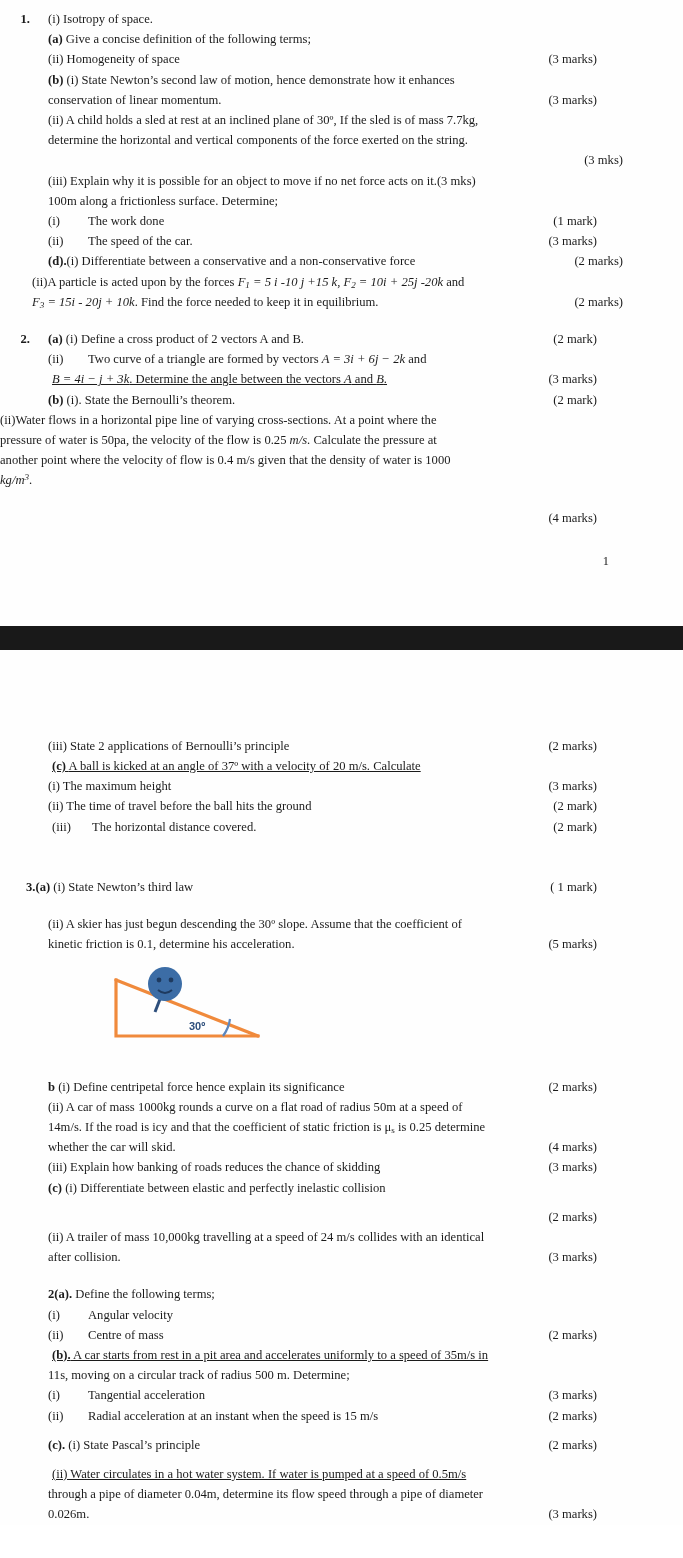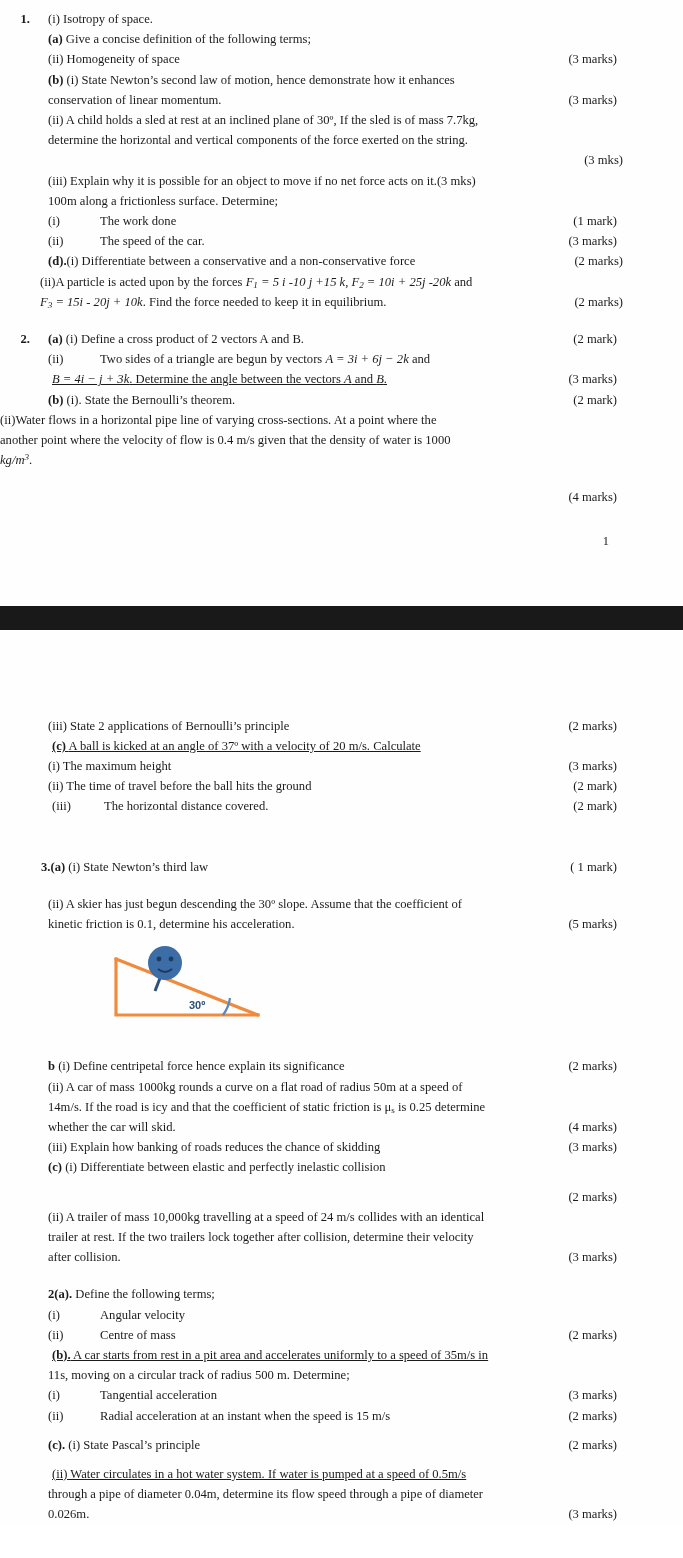--- a/index.html
+++ b/index.html
@@ -34,21 +34,21 @@
 
   
   .ln {
     position: relative;
     display: block;
     padding-right: 8px;
     white-space: normal;
   }
   .marks {
     position: absolute;
-    right: 66px;
+    right: 86px;
     top: 0;
     white-space: nowrap;
   }
   .marks.near { right: 60px; }
 
   .b  { font-weight: bold; }
   .it { font-style: italic; }
 
   
   .q-block { position: relative; }
@@ -56,31 +56,31 @@
     position: absolute;
     left: 0;
     top: 0;
     width: 30px;
     text-align: right;
     font-weight: bold;
   }
   .ind-0  { }
   .ind-1  { margin-left: 48px; }
   .ind-2  { margin-left: 52px; text-decoration: underline; }
-  .ind-3  { margin-left: 40px; }
+  .ind-3  { margin-left: 32px; }
   .ind-5  { margin-left: 44px; }
 
   .roman-li { position: relative; }
   .roman-li .rk {
     position: absolute;
     left: 0;
     top: 0;
     width: 34px;
   }
-  .roman-li .rt { margin-left: 52px; display: inline-block; }
+  .roman-li .rt { margin-left: 40px; display: inline-block; }
 
   .spacer-sm { height: 9px; }
   .spacer-md { height: 17px; }
   .spacer-lg { height: 26px; }
   .spacer-xl { height: 40px; }
 
   .pagenum {
     text-align: right;
     padding-right: 74px;
     font-size: 12.4px;
@@ -170,34 +170,37 @@
     <span class="qnum">2.</span>
 
     <div class="ind-1 ln">
       <span class="b">(a)</span>
       <span>(i) Define a cross product of 2 vectors A and B.</span>
       <span class="marks">(2 mark)</span>
     </div>
 
     <div class="ind-1 ln roman-li">
       <span class="rk">(ii)</span>
-      <span class="rt"><span>Two sides of a triangle are begun by vectors </span><span class="it">A = 3i + 6j − 2k</span><span> and</span></span>
+      <span class="rt"><span>Two curve of a triangle are formed by vectors </span><span class="it">A = 3i + 6j − 2k</span><span> and</span></span>
     </div>
     <div class="ind-2 ln">
       <span class="it">B = 4i − j + 3k</span><span>. Determine the angle between the vectors </span><span class="it">A</span><span> and </span><span class="it">B</span><span>.</span>
       <span class="marks">(3 marks)</span>
     </div>
 
     <div class="ind-1 ln">
       <span class="b">(b)</span>
       <span>(i). State the Bernoulli’s theorem.</span>
       <span class="marks">(2 mark)</span>
     </div>
 
     <div class="ind-0 ln">(ii)Water flows in a horizontal pipe line of varying cross-sections. At a point where the</div>
+    <div class="ind-0 ln">
+      <span>pressure of water is 50pa, the velocity of the flow is 0.25 </span><span class="it">m/s</span><span>. Calculate the pressure at</span>
+    </div>
     <div class="ind-0 ln">another point where the velocity of flow is 0.4 m/s given that the density of water is 1000</div>
     <div class="ind-0 ln">
       <span class="it">kg/m</span><sup class="it">3</sup><span>.</span>
     </div>
 
     <div class="spacer-md"></div>
     <div class="ind-0 ln">
       <span class="marks">(4 marks)</span>&nbsp;
     </div>
   </div>
@@ -236,21 +239,21 @@
     <div class="ind-2 ln roman-li">
       <span class="rk">(iii)</span>
       <span class="rt">The horizontal distance covered.</span>
       <span class="marks">(2 mark)</span>
     </div>
   </div>
 
   <div class="spacer-xl"></div>
 
   <div class="body-text">
-    <div class="ind-5 ln" style="margin-left:41px;">
+    <div class="ind-5 ln" style="margin-left:26px;">
       <span class="b">3.</span><span class="b">(a)</span>
       <span>(i) State Newton’s third law</span>
       <span class="marks">( 1 mark)</span>
     </div>
 
     <div class="spacer-md"></div>
 
     <div class="ind-1 ln">(ii) A skier has just begun descending the 30º slope. Assume that the coefficient of</div>
     <div class="ind-1 ln">
       <span>kinetic friction is 0.1, determine his acceleration.</span>
@@ -305,21 +308,20 @@
       <span>(i) Differentiate between elastic and perfectly inelastic collision</span>
     </div>
 
     <div class="spacer-sm"></div>
 
     <div class="ind-1 ln">
       <span class="marks">(2 marks)</span>&nbsp;
     </div>
 
     <div class="ind-1 ln">(ii) A trailer of mass 10,000kg travelling at a speed of 24 m/s collides with an identical</div>
-    <div class="ind-1 ln">trailer at rest. If the two trailers lock together after collision, determine their velocity</div>
     <div class="ind-1 ln">
       <span>after collision.</span>
       <span class="marks">(3 marks)</span>
     </div>
   </div>
 
   <div class="spacer-md"></div>
 
   <div class="body-text">
     <div class="ind-1 ln">

